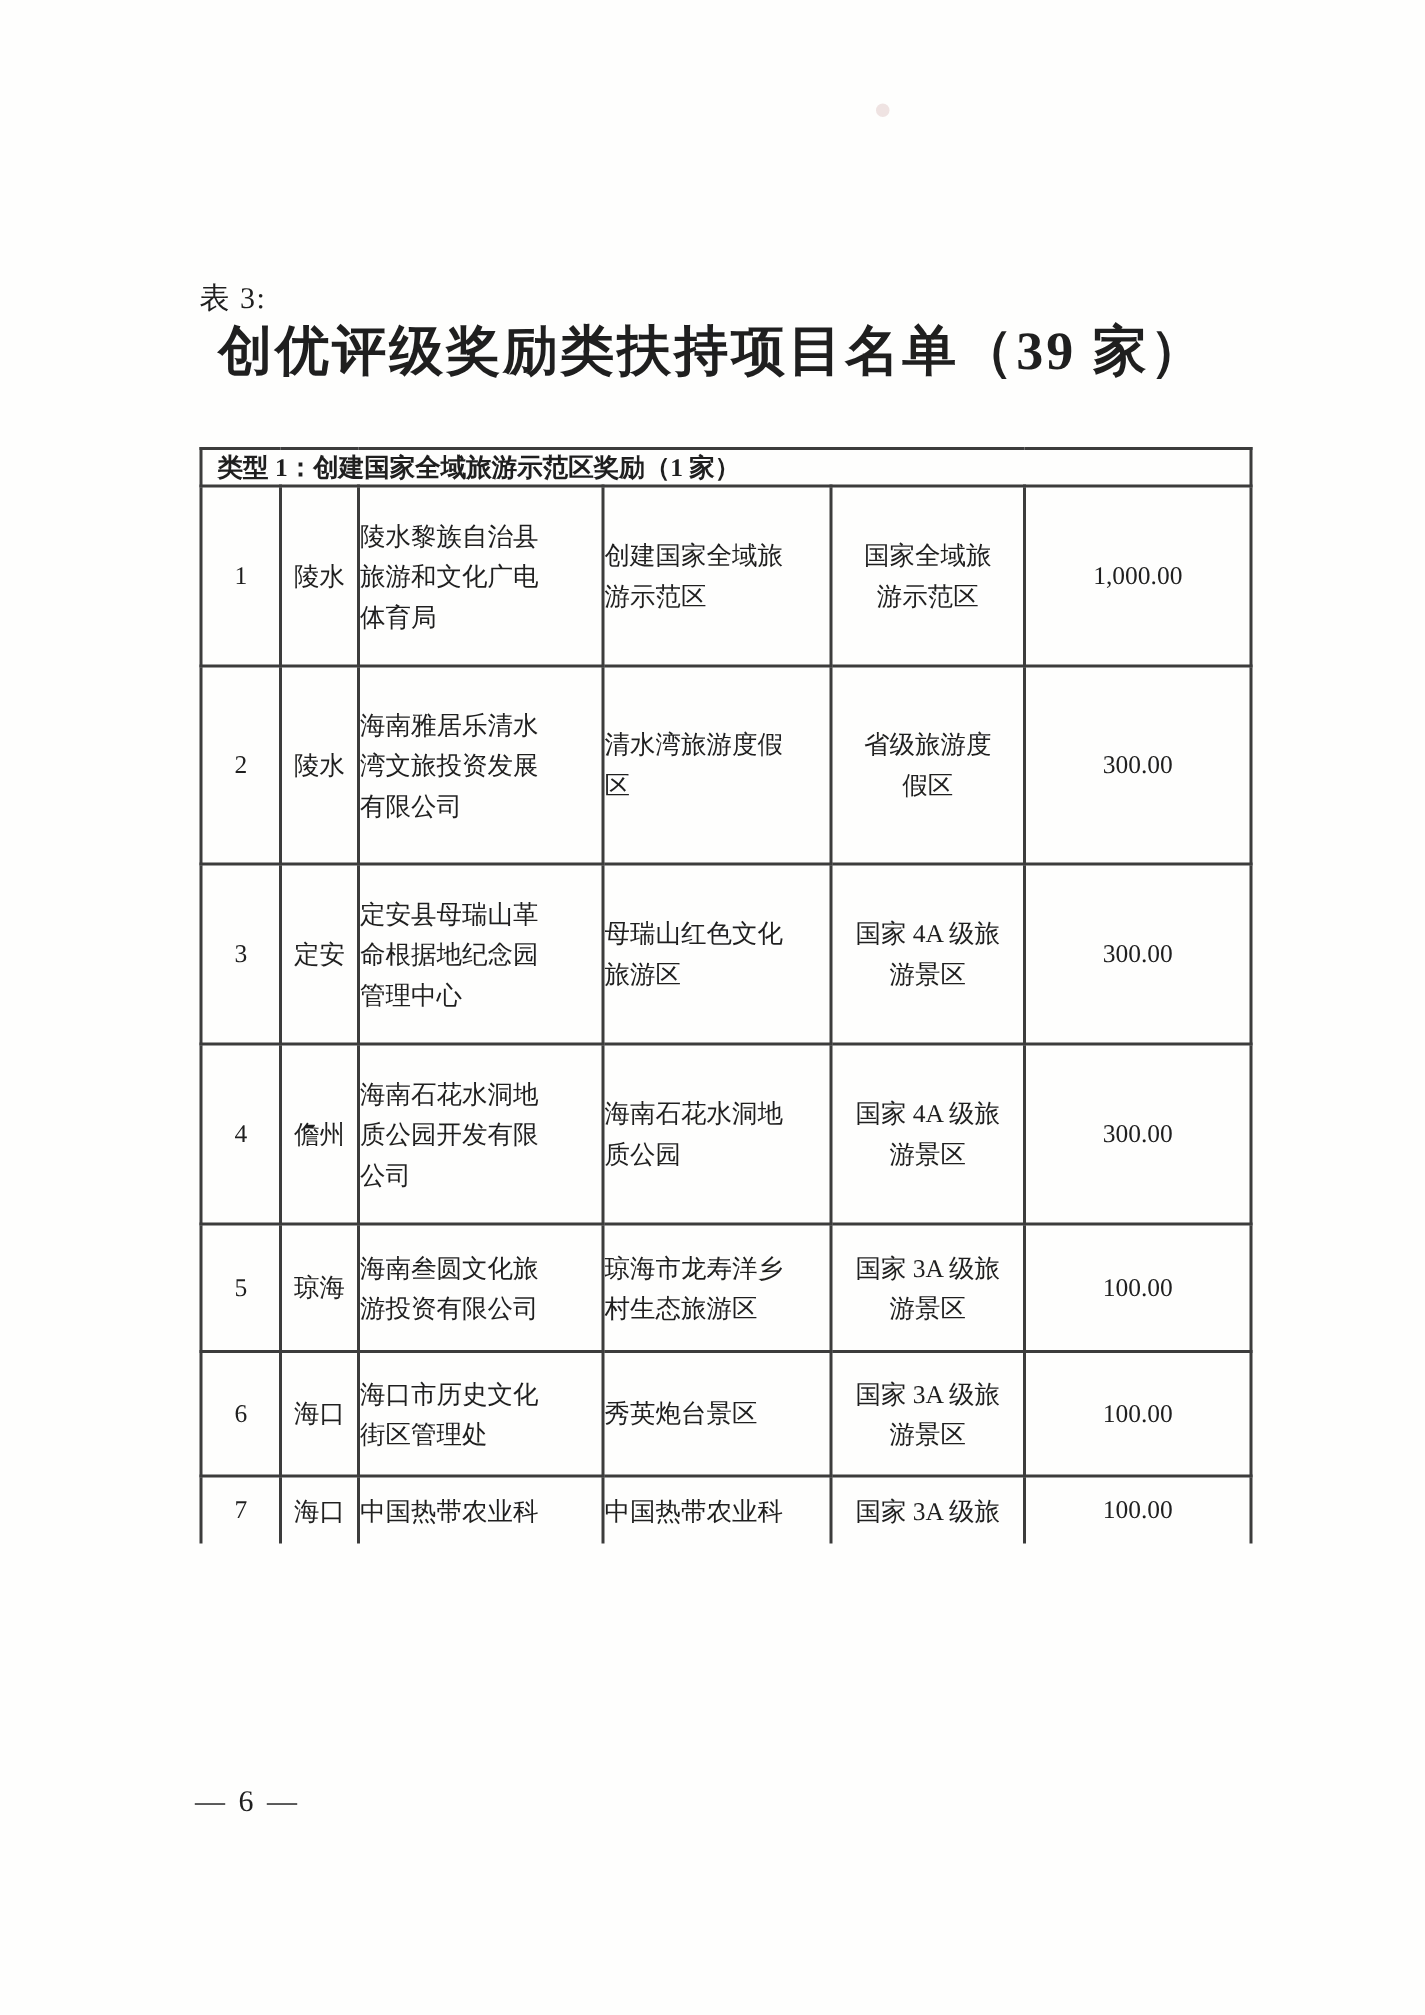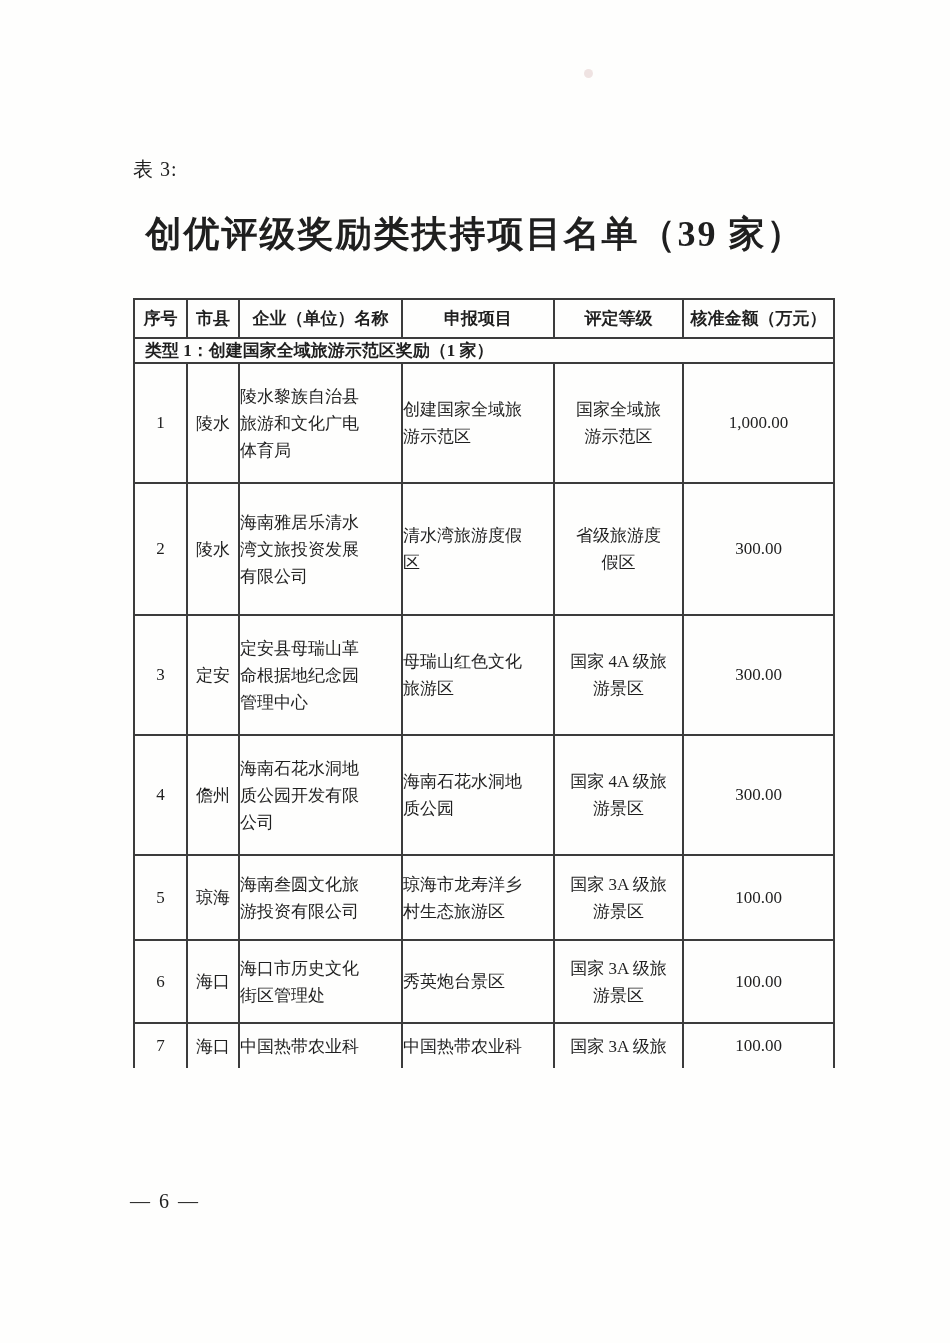--- a/index.html
+++ b/index.html
@@ -9,21 +9,21 @@
     font-family:"Liberation Serif","DejaVu Serif",serif;
     color:#1f1f1f;
     position:relative;
   }
   .page {
     position:absolute; inset:0;
     background:#fefefd;
     overflow:hidden;
   }
   .table-label {
-    position:absolute; left:133px; top:156px;
+    position:absolute; left:133px; top:185px;
     font-size:20px; letter-spacing:1px;
   }
   .doc-title {
     position:absolute; left:0; top:210px; width:950px;
     text-align:center;
     font-size:36px; font-weight:bold; letter-spacing:2px;
   }
   .scan-artifact {
     position:absolute; left:584px; top:69px;
     width:9px; height:9px; border-radius:50%;
@@ -76,28 +76,20 @@
     <colgroup>
       <col style="width:53px">
       <col style="width:52px">
       <col style="width:163px">
       <col style="width:152px">
       <col style="width:129px">
       <col style="width:151px">
     </colgroup>
 
     <tbody>
-        <tr class="header-row">
-      <th>序号</th>
-      <th>市县</th>
-      <th>企业（单位）名称</th>
-      <th>申报项目</th>
-      <th>评定等级</th>
-      <th>核准金额（万元）</th>
-    </tr>
 
     <tr class="section-row" style="height:16px">
       <td colspan="6">类型 1：创建国家全域旅游示范区奖励（1 家）</td>
     </tr>
 
     <tr class="data-row" style="height:120px">
       <td class="c-no">1</td>
       <td class="c-county">陵水</td>
       <td class="c-name pre">陵水黎族自治县
 旅游和文化广电

